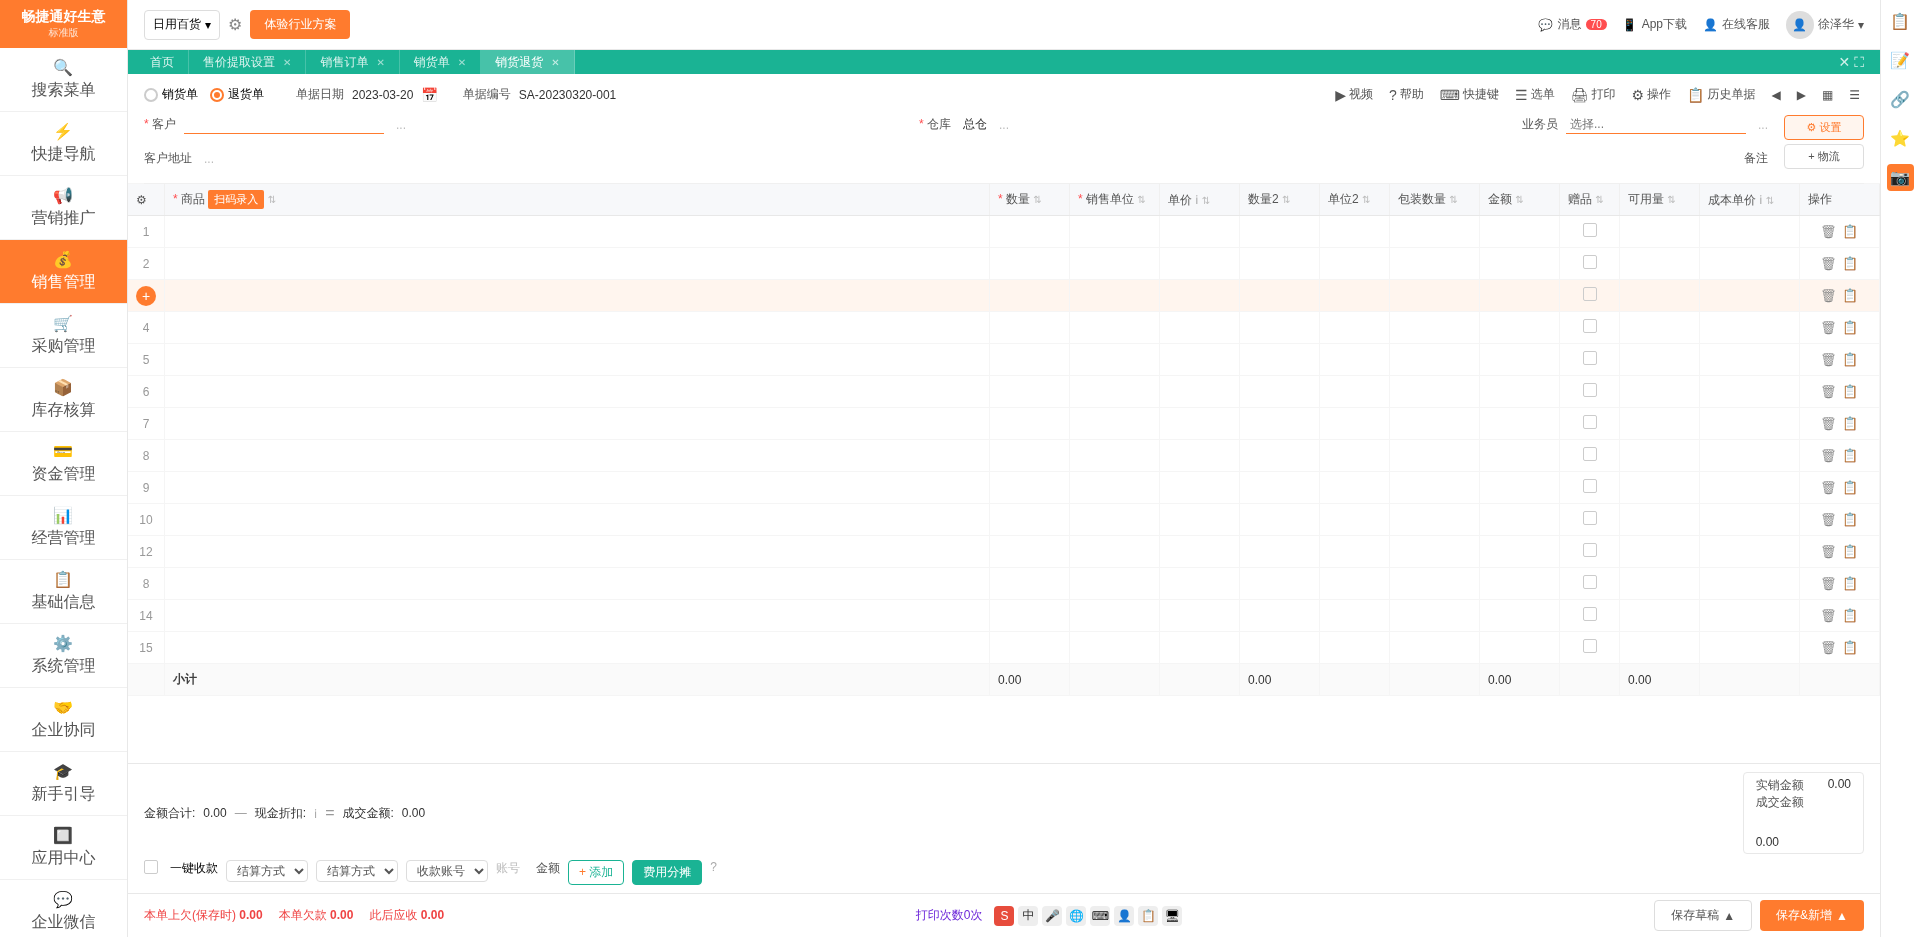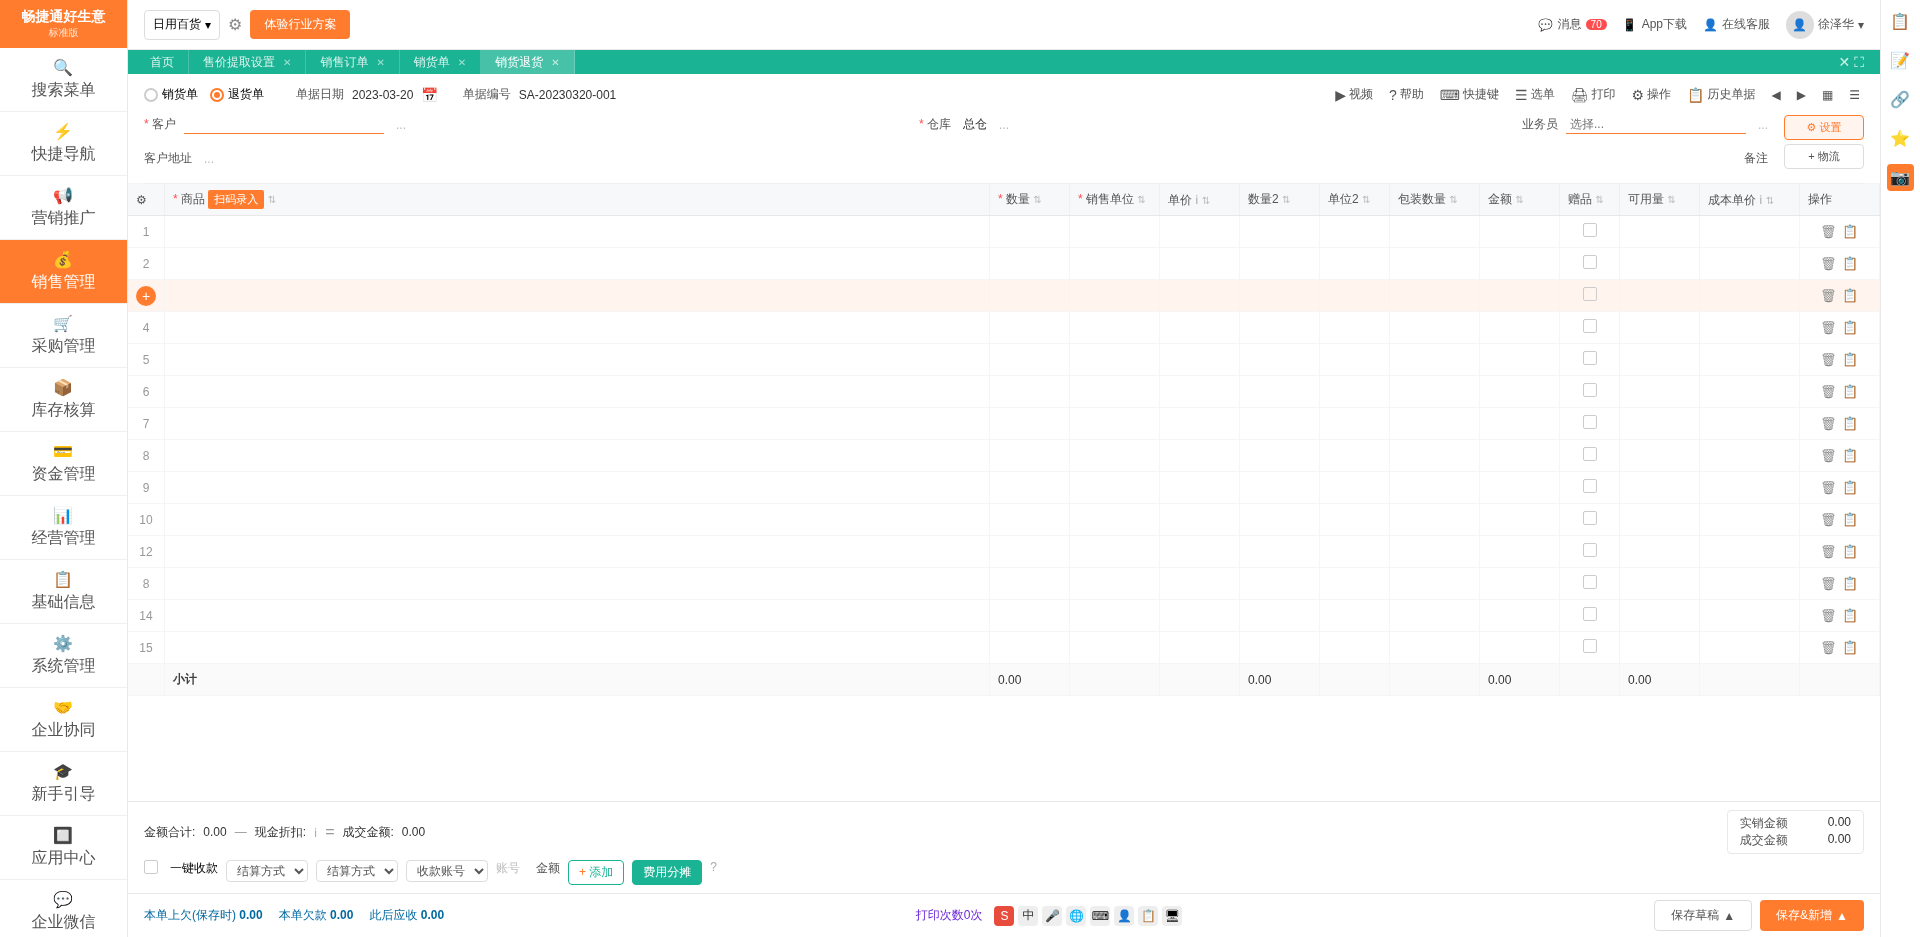--- a/index.html
+++ b/index.html
@@ -84,21 +84,21 @@
     .footer-dash { color: #999; }
     .footer-equals { color: #999; font-size: 16px; }
     .footer-row2 { display: flex; align-items: flex-start; gap: 8px; }
     .footer-checkbox { width: 14px; height: 14px; border: 1px solid #ccc; border-radius: 2px; display: inline-block; margin-right: 4px; cursor: pointer; }
     .footer-select { border: 1px solid #ddd; border-radius: 4px; padding: 2px 6px; background: #fff; color: #555; }
     .footer-btn { border: 1px solid #1ab394; color: #1ab394; background: #fff; border-radius: 4px; padding: 3px 10px; cursor: pointer; }
     .footer-btn.active { background: #1ab394; color: #fff; }
 
     
     .bottombar { height: 44px; background: #fff; display: flex; align-items: center; justify-content: space-between; padding: 0 16px; border-top: 1px solid #e8e8e8; }
-    .bottombar-left { display: flex; gap: 16px; font-size: 12px; color: #0369a1; }
+    .bottombar-left { display: flex; gap: 16px; font-size: 12px; color: #ef4444; }
     .bottombar-center { display: flex; align-items: center; gap: 4px; }
     .bottombar-icon { width: 20px; height: 20px; border-radius: 4px; display: inline-flex; align-items: center; justify-content: center; font-size: 12px; cursor: pointer; }
     .bottombar-right { display: flex; gap: 8px; }
     .save-draft-btn { border: 1px solid #ddd; background: #fff; border-radius: 4px; padding: 6px 16px; cursor: pointer; color: #555; display: flex; align-items: center; gap: 4px; }
     .save-new-btn { background: #ff7b2e; color: #fff; border: none; border-radius: 4px; padding: 6px 16px; cursor: pointer; display: flex; align-items: center; gap: 4px; }
 
     
     .right-panel { width: 40px; background: #fff; border-left: 1px solid #e8e8e8; display: flex; flex-direction: column; align-items: center; padding: 8px 0; gap: 12px; }
     .right-panel-btn { color: #888; cursor: pointer; font-size: 16px; padding: 4px; }
     .right-panel-btn.active { color: #ff7b2e; }
@@ -702,21 +702,21 @@
       <span class="info-icon">ℹ</span>
       <span class="footer-equals">=</span>
       <span class="footer-amount">成交金额:</span>
       <span class="footer-amount">0.00</span>
 
       <div style="margin-left:auto; background:#fff; border:1px solid #e8e8e8; border-radius:4px; padding:4px 12px;">
         <div style="display:flex; justify-content:space-between; gap:24px;">
           <span style="color:#555;">实销金额</span>
           <span style="color:#333; font-weight:500;">0.00</span>
         </div>
-        <div style="display:flex; justify-content:space-between; gap:40px;">
+        <div style="display:flex; justify-content:space-between; gap:24px;flex-direction:column;">
           <span style="color:#555;">成交金额</span>
           <span style="color:#333; font-weight:500;">0.00</span>
         </div>
       </div>
     </div>
     <div class="footer-row2">
       <span class="footer-checkbox"></span>
       <span>一键收款</span>
       <select class="footer-select">
         <option>结算方式</option>

